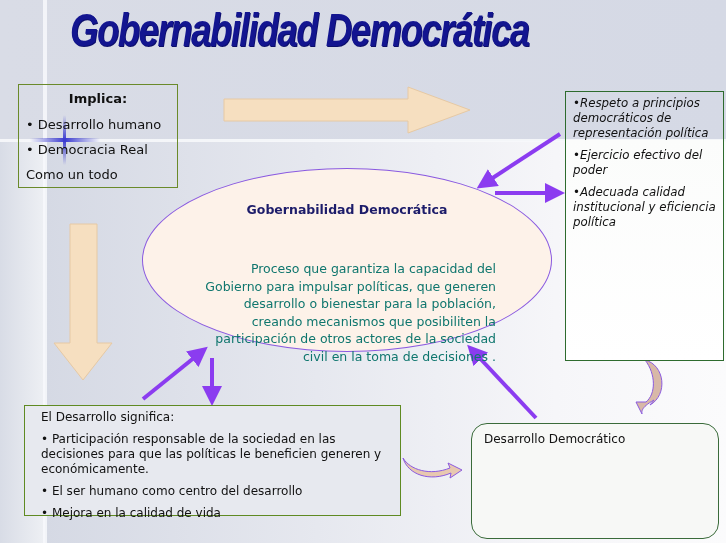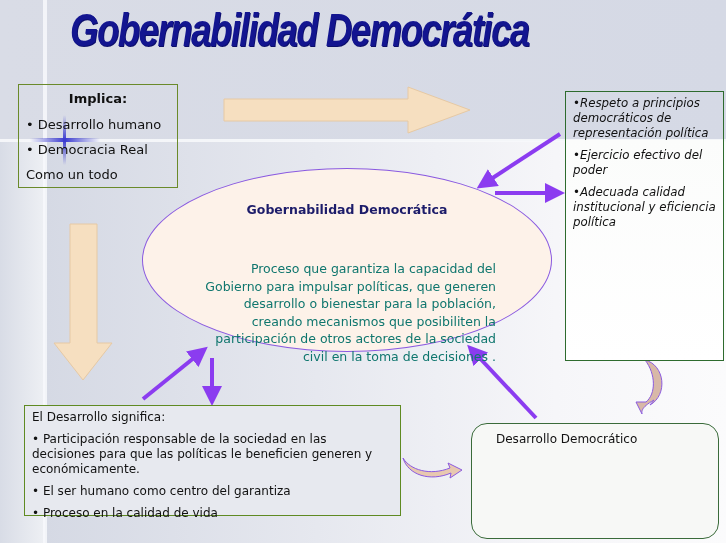--- a/index.html
+++ b/index.html
@@ -42,26 +42,26 @@
   .implica { left:18px; top:84px; width:160px; height:104px; padding:5px 7px; font-size:13px; }
   .implica .hd { font-weight:bold; margin-bottom:9px;text-align:center; }
   .implica .it { margin-bottom:8px; }
 
   .dreal { left:565px; top:91px; width:159px; height:270px; padding:4px 7px; border-color:#2e6b2e;
     background:linear-gradient(180deg, rgba(0,0,0,0) 0%, rgba(0,0,0,0) 18%, #fbfcfb 18%, #ffffff 100%);
     font-size:11.8px; line-height:15px; }
   .dreal .hd { margin-bottom:7px; }
   .dreal .it { margin-bottom:7px;font-style:italic; }
 
-  .desarrollo { left:24px; top:405px; width:377px; height:111px; padding:4px 7px; background:#e7e9ef; font-size:12px; line-height:15px; border-color:#5f8a22; }
+  .desarrollo { left:24px; top:405px; width:377px; height:111px; padding:4px 16px; background:#e7e9ef; font-size:12px; line-height:15px; border-color:#5f8a22; }
   .desarrollo .hd { margin-bottom:7px; }
   .desarrollo .it { margin-bottom:7px; }
 
   .ddem { left:471px; top:423px; width:248px; height:116px; border-radius:16px; border-color:#3a6b3a;
-    background:#f7f8f6; padding:8px 24px; font-size:12px; line-height:15px; }
+    background:#f7f8f6; padding:8px 12px; font-size:12px; line-height:15px; }
   .ddem .hd { margin-bottom:8px; }
 
   .ellipse {
     position:absolute; left:142px; top:168px; width:410px; height:184px;
     border-radius:50%; border:1.5px solid #8a5ae0; background:#fdf2e9;
   }
   .ell-title { position:absolute; left:142px; top:202px; width:410px; text-align:center;
     font-weight:bold; font-size:12.5px; color:#1c1c6a; }
   .ell-body { position:absolute; left:200px; top:228px; width:296px; text-align:right;
     font-size:12.5px; line-height:17.6px; color:#0f766e;margin-top:32px; }
@@ -117,19 +117,19 @@
 
 <div class="box dreal">
   <div class="it">•Respeto a principios democráticos de representación política</div>
   <div class="it">•Ejercicio efectivo del poder</div>
   <div class="it">•Adecuada calidad institucional y eficiencia política</div>
 </div>
 
 <div class="box desarrollo">
   <div class="hd">El Desarrollo significa:</div>
   <div class="it">• Participación responsable de la sociedad en las decisiones para que las políticas le beneficien generen y económicamente.</div>
-  <div class="it">• El ser humano como centro del garantiza</div>
-  <div class="it">• Proceso en la calidad de vida</div>
+  <div class="it">• El ser humano como centro del desarrollo</div>
+  <div class="it">• Mejora en la calidad de vida</div>
 </div>
 
 <div class="box ddem">
   <div class="hd">Desarrollo Democrático</div>
 </div>
 
 </body></html>

